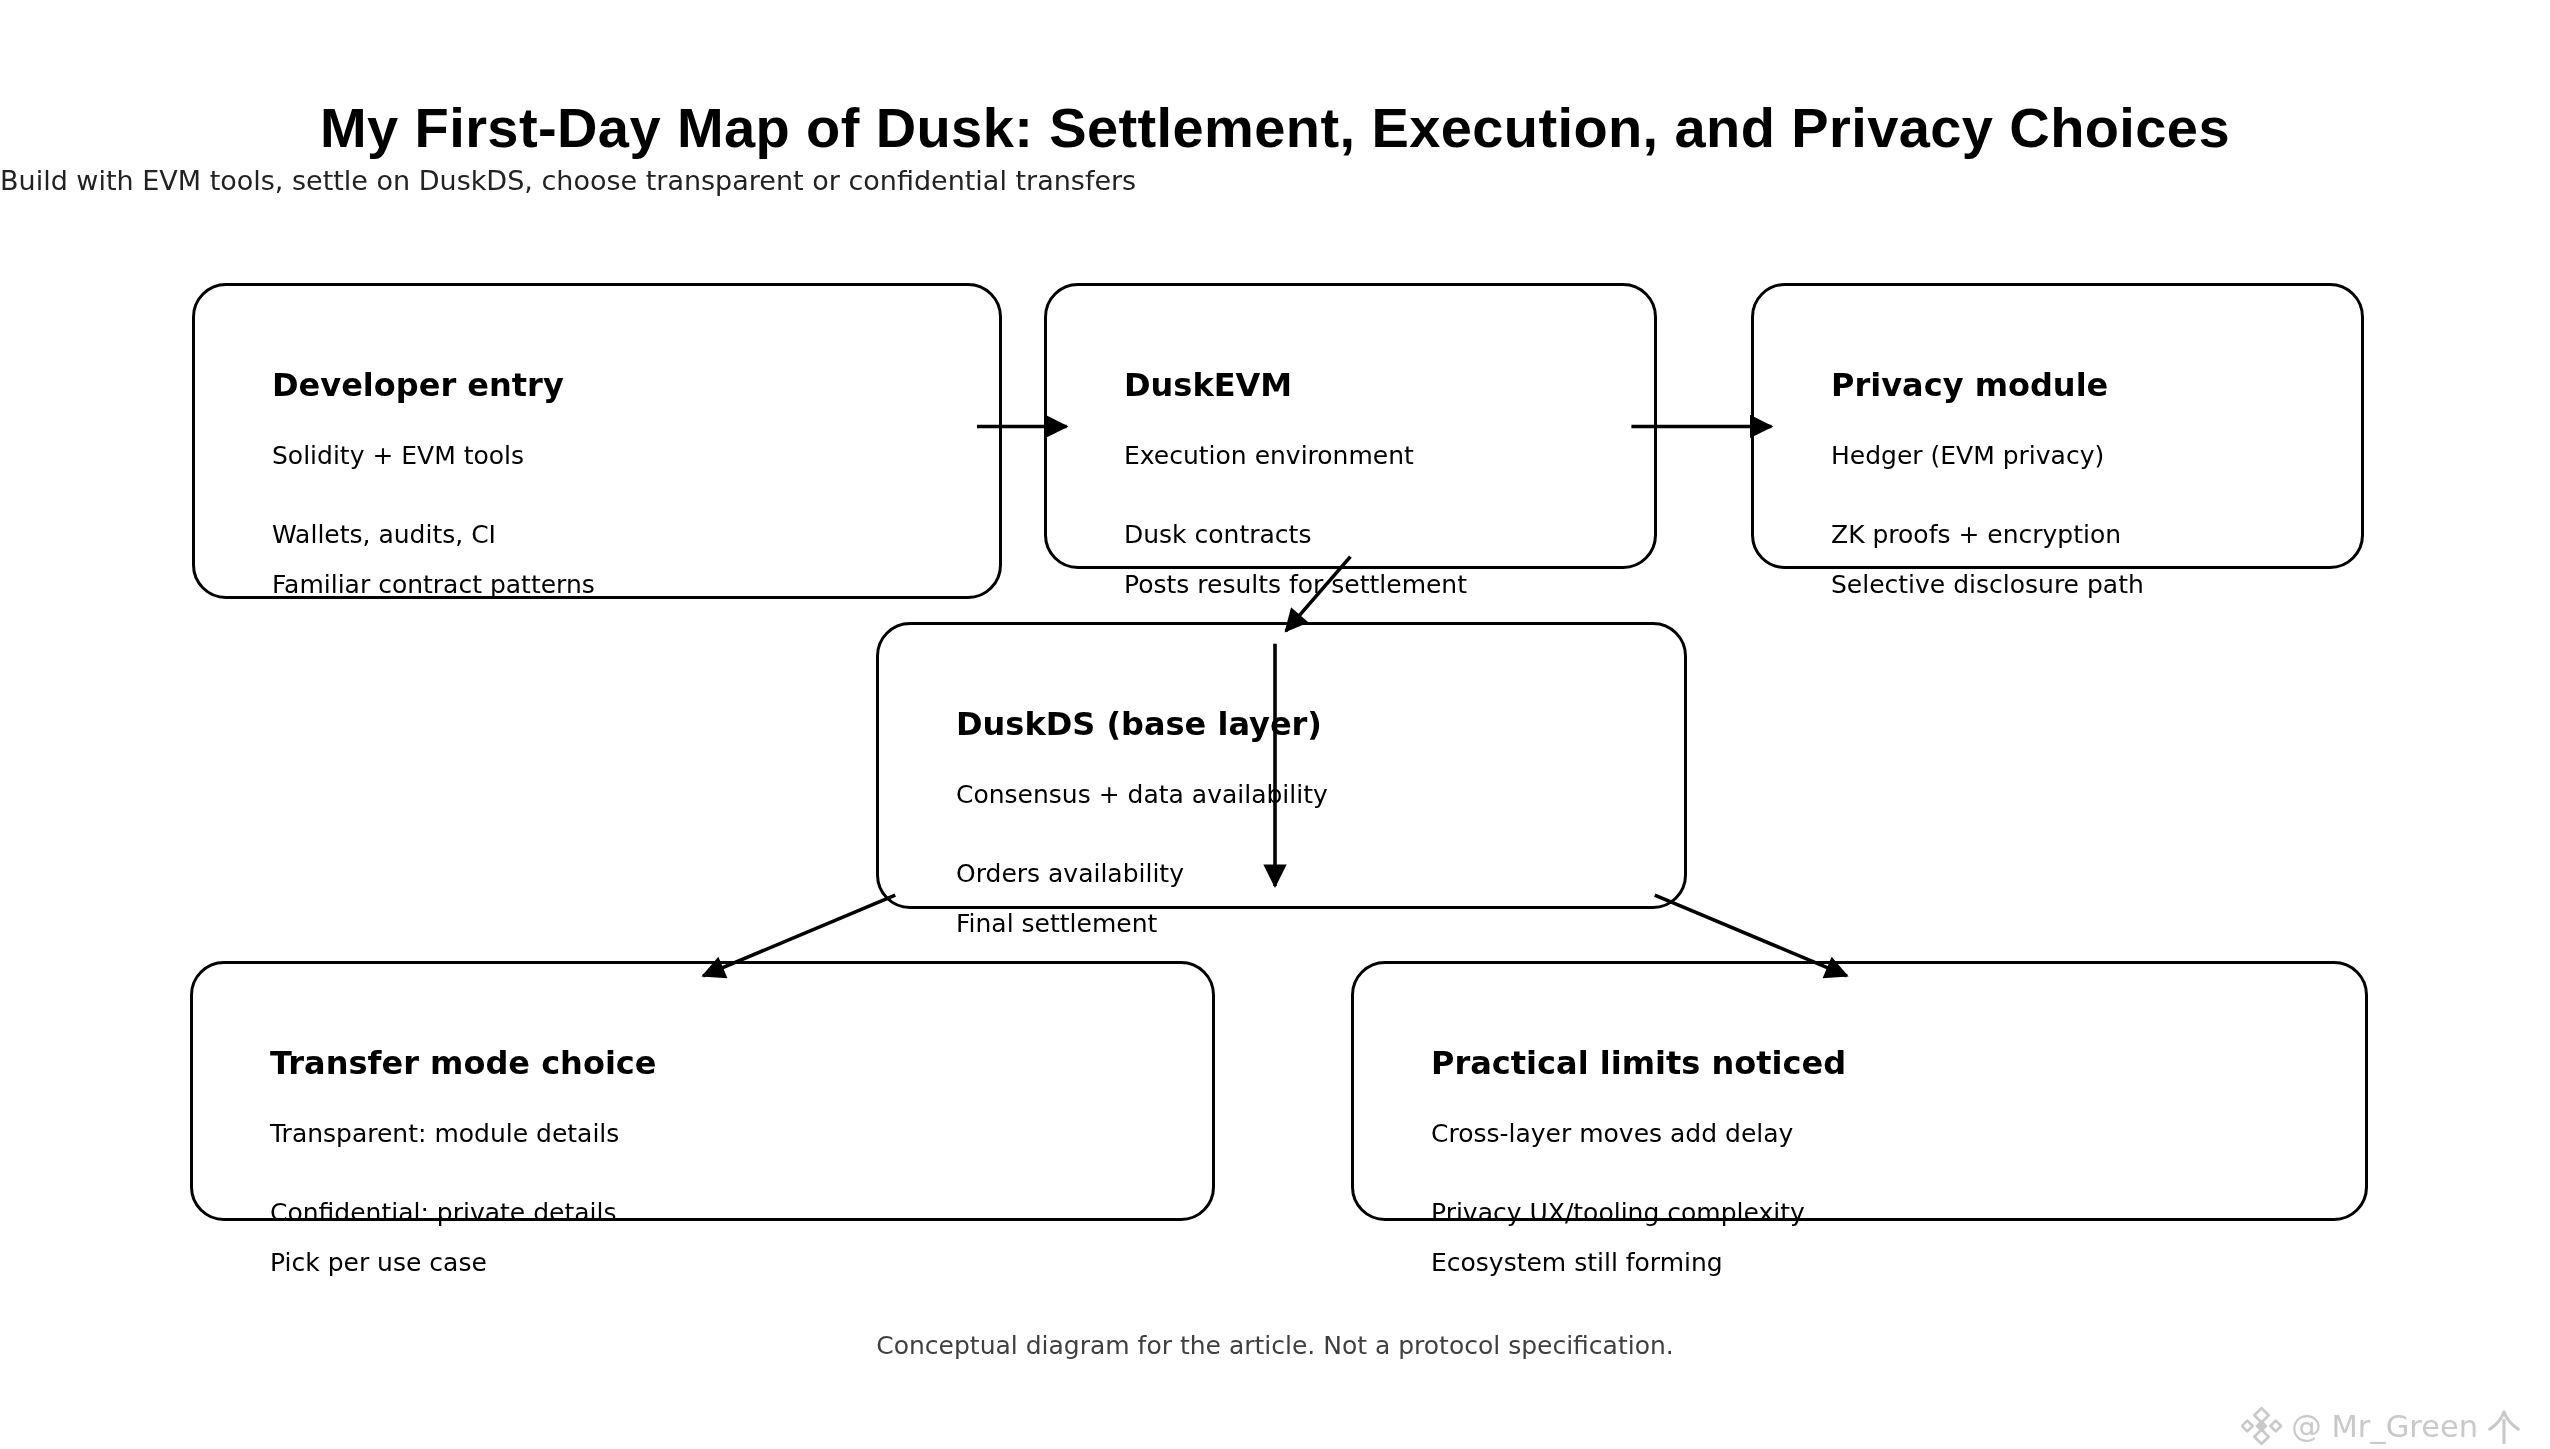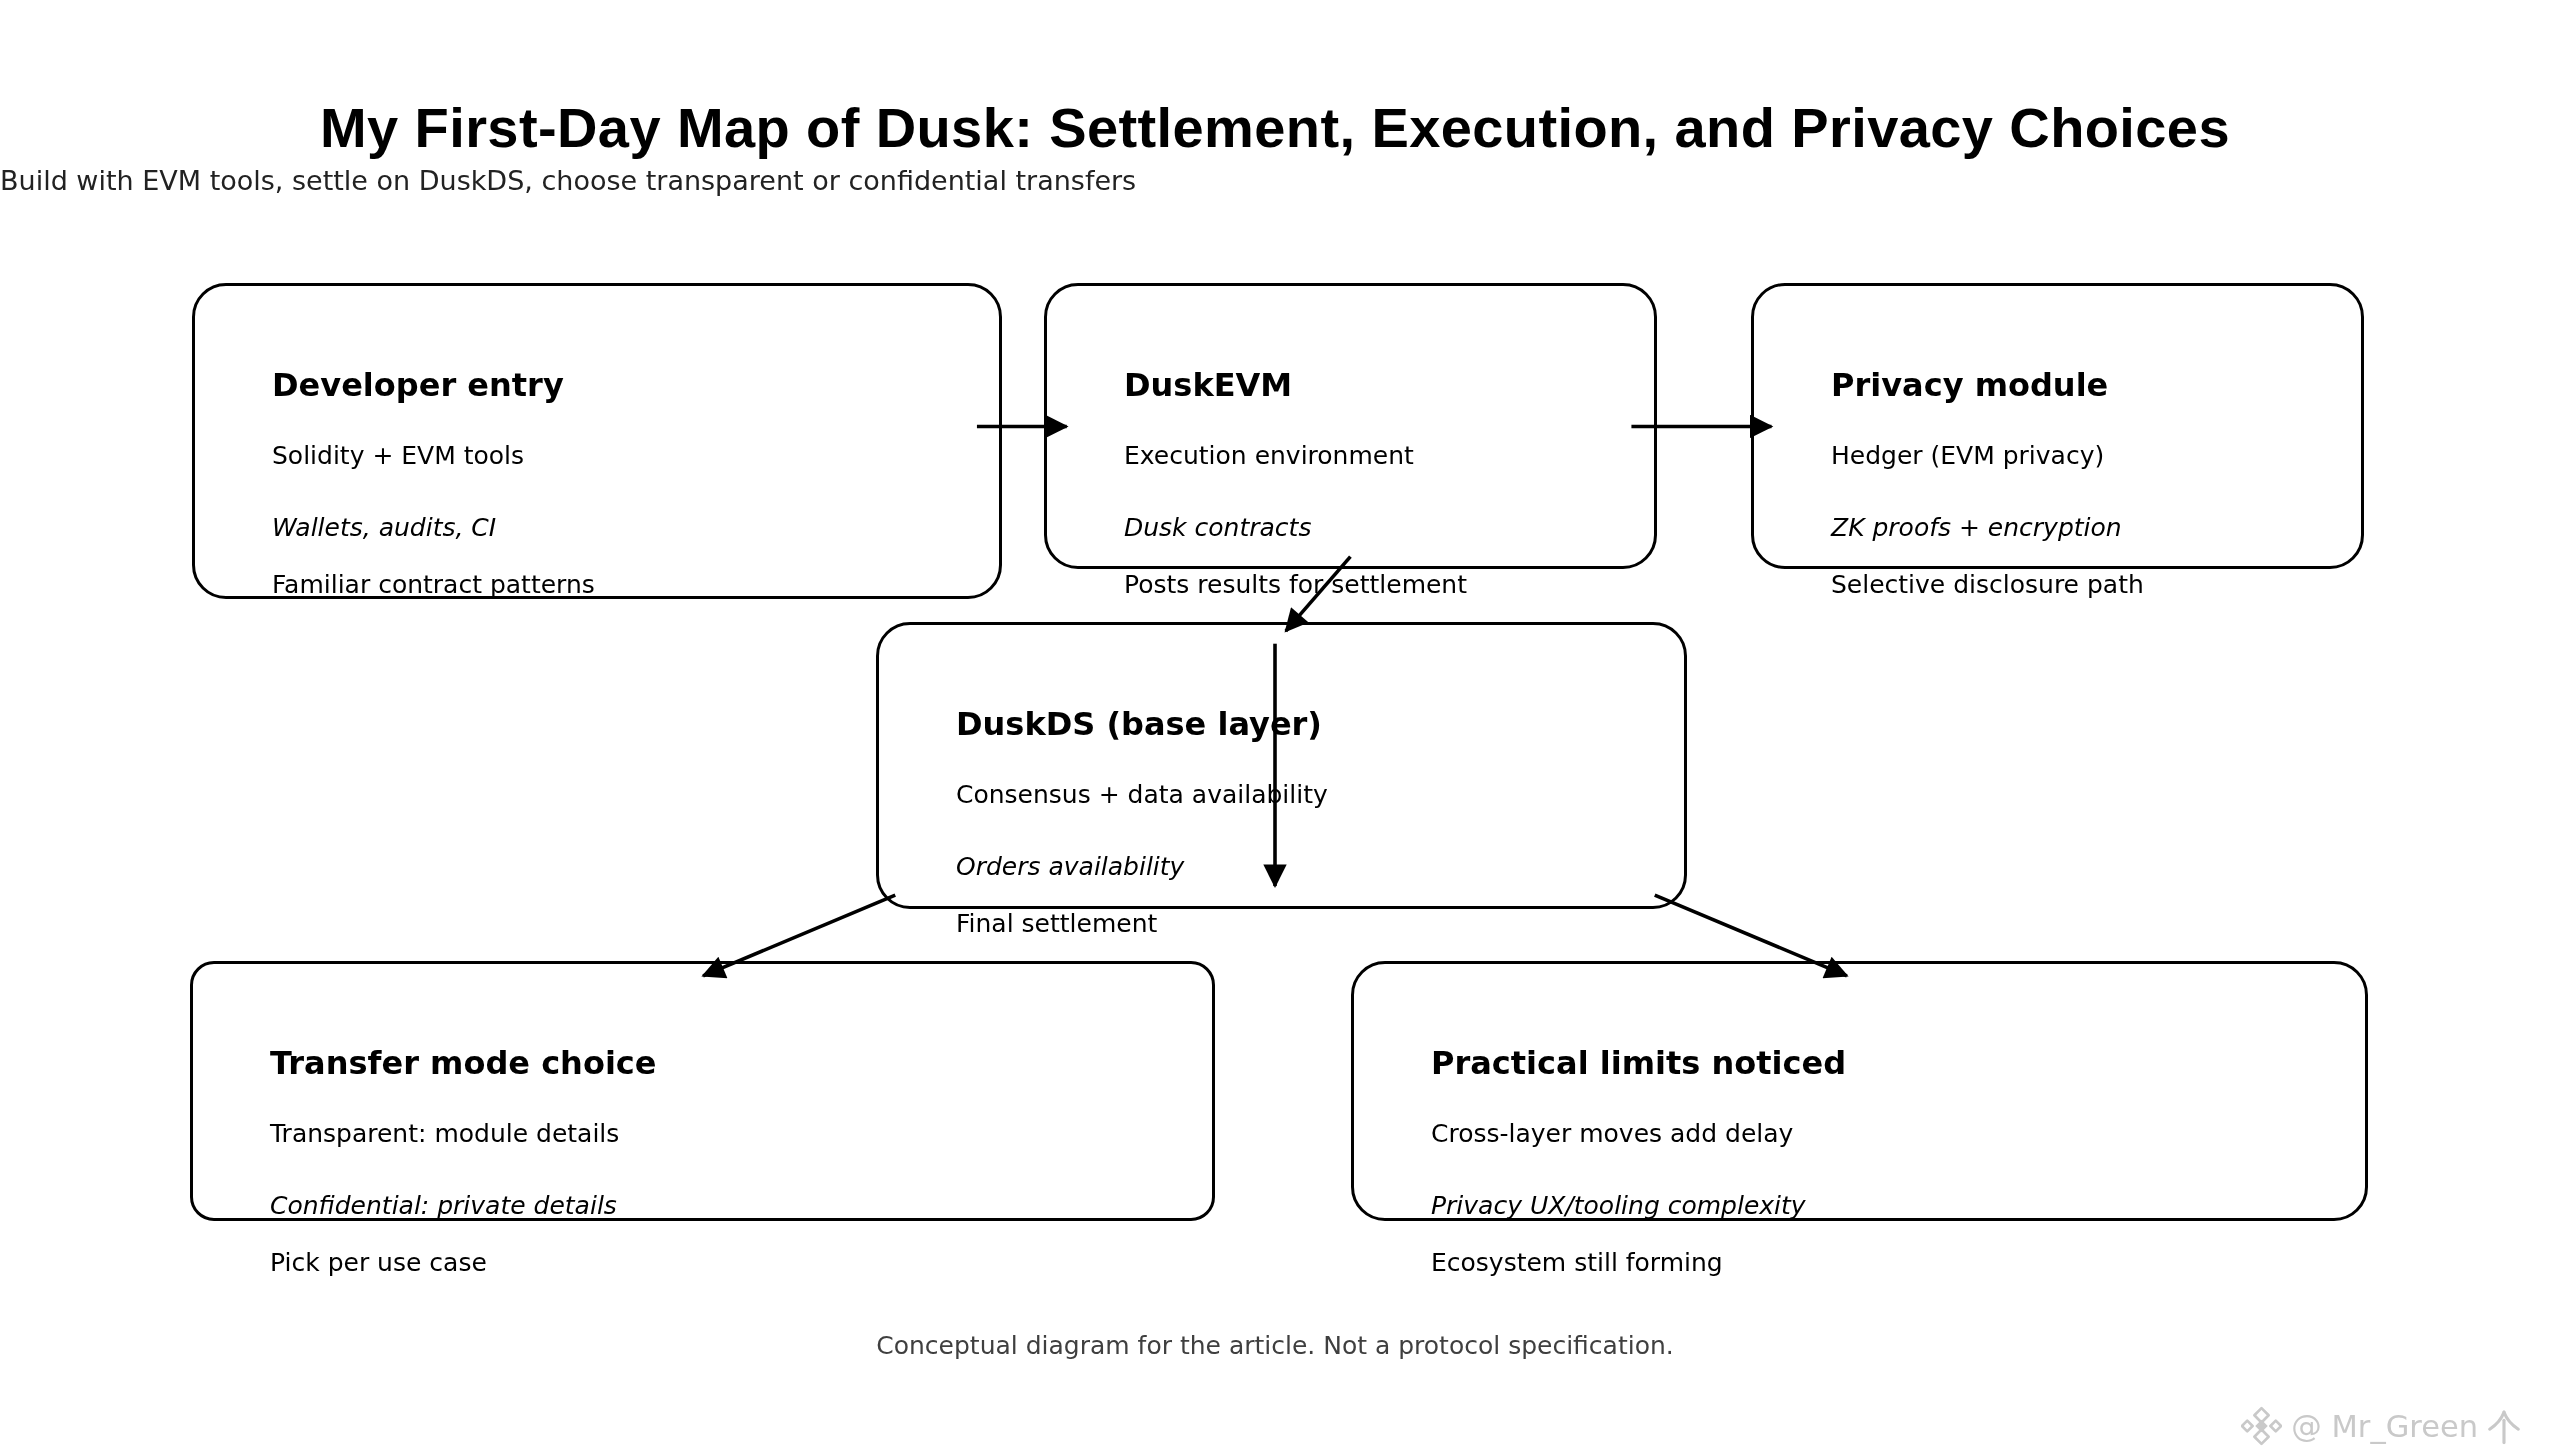--- a/index.html
+++ b/index.html
@@ -62,28 +62,28 @@
     white-space: nowrap;
   }
   .node .node-line {
     position: absolute;
     left: 77px;
     transform: translateY(-50%);
     font-size: 25px;
     white-space: nowrap;
   }
   .node .l1 { top: 169px; }
-  .node .l2 { top: 241px; font-style: italic; }
+  .node .l2 { top: 248px; }
   .node .l3 { top: 298px; }
 
   #n-dev      { left: 192px;  top: 283px;  width: 810px;  height: 316px; }
   #n-evm      { left: 1044px; top: 283px;  width: 613px;  height: 286px; }
   #n-priv     { left: 1751px; top: 283px;  width: 613px;  height: 286px; }
   #n-ds       { left: 876px;  top: 622px;  width: 811px;  height: 287px; }
-  #n-transfer { left: 190px;  top: 961px; width: 1025px; height: 260px; border-radius: 24px; }
+  #n-transfer { left: 190px;  top: 961px; width: 1025px; height: 260px; }
   #n-limits   { left: 1351px; top: 961px; width: 1017px; height: 260px; }
 
   
   .edges-layer {
     position: absolute;
     left: 0; top: 0;
     width: 2550px;
     height: 1449px;
     pointer-events: none;
     z-index: 5;

